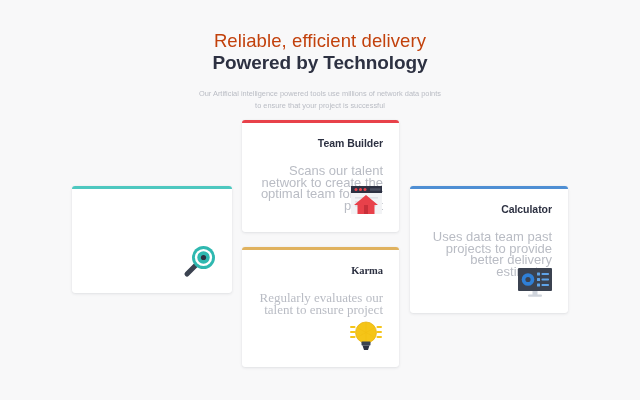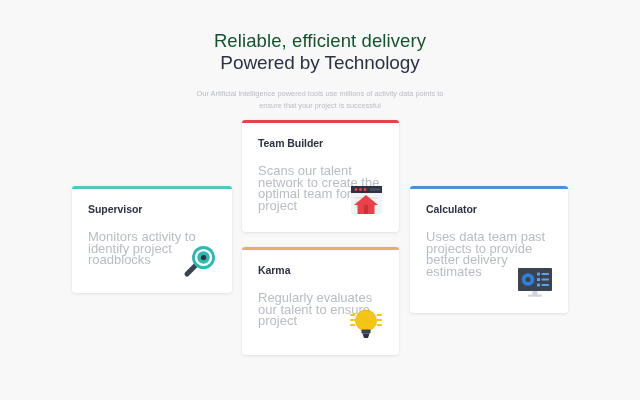--- a/index.html
+++ b/index.html
@@ -19,27 +19,27 @@
     position: absolute;
     left: 0;
     right: 0;
     top: 30px;
     text-align: center;
   }
   .eyebrow {
     font-size: 18.5px;
     font-weight: 300;
     letter-spacing: 0.1px;
-    color: #14532d;
+    color: #c2410c;
     line-height: 21px;
     white-space: nowrap;
   }
   .headline {
     font-size: 19px;
-    font-weight: 400;
+    font-weight: 700;
     letter-spacing: -0.1px;
     color: #2d3142;
     line-height: 22px;
     margin-top: 1px;
     white-space: nowrap;
   }
   .subhead {
     margin: 14px auto 0;
     width: 250px;
     font-size: 7.4px;
@@ -49,20 +49,21 @@
     text-align: center;
   }
 
   
   .card {
     position: absolute;
     background: #ffffff;
     border-radius: 3px;
     box-shadow: 0 1px 3px rgba(34,38,55,0.10), 0 0 1px rgba(34,38,55,0.08);
     overflow: hidden;
+    text-align: right;
   }
   .card .accent {
     position: absolute;
     top: 0; left: 0; right: 0;
     height: 2.5px;
   }
   .card .body {
     padding: 17px 16px 0 16px;
   }
   .card-title {
@@ -85,38 +86,34 @@
     right: 12px;
     bottom: 11px;
     width: 42px;
     height: 42px;
   }
   .icon-wrap svg { display: block; width: 42px; height: 42px; }
 
   
   #card-supervisor   { left: 72px;  top: 186px; width: 160px; height: 107px; }
   #card-teambuilder  { left: 242px; top: 120px; width: 157px; height: 112px; }
-  #card-karma        { left: 242px; top: 247px; width: 157px; height: 108px; }
+  #card-karma        { left: 242px; top: 247px; width: 157px; height: 120px; font-family: Liberation Serif, serif; }
   #card-calculator   { left: 410px; top: 186px; width: 158px; height: 127px; }
 </style>
 </head>
 <body>
 
 <div class="header">
   <div class="eyebrow">Reliable, efficient delivery</div>
   <div class="headline">Powered by Technology</div>
-  <div class="subhead">Our Artificial intelligence powered tools use millions of activity data points to ensure that your project is successful</div>
+  <div class="subhead">Our Artificial intelligence powered tools use millions of network data points to ensure that your project is successful</div>
 </div>
 
 <div class="card" id="card-supervisor">
   <div class="accent" style="background:#4ec8c0"></div>
-  <div class="body">
-    <div class="card-title">Supervisor</div>
-    <div class="card-desc">Monitors activity to identify project roadblocks</div>
-  </div>
   <div class="icon-wrap">
     <svg viewBox="0 0 42 42" xmlns="http://www.w3.org/2000/svg">
       <line x1="9" y1="34" x2="18.5" y2="24.5" stroke="#3b4250" stroke-width="5" stroke-linecap="round"></line>
       <circle cx="25.5" cy="17.5" r="11.5" fill="#2fb8b0"></circle>
       <circle cx="25.5" cy="17.5" r="8.6" fill="#ffffff"></circle>
       <circle cx="25.5" cy="17.5" r="6.2" fill="#2fb8b0"></circle>
       <circle cx="25.5" cy="17.5" r="2.6" fill="#2d3142"></circle>
     </svg>
   </div>
 </div>

